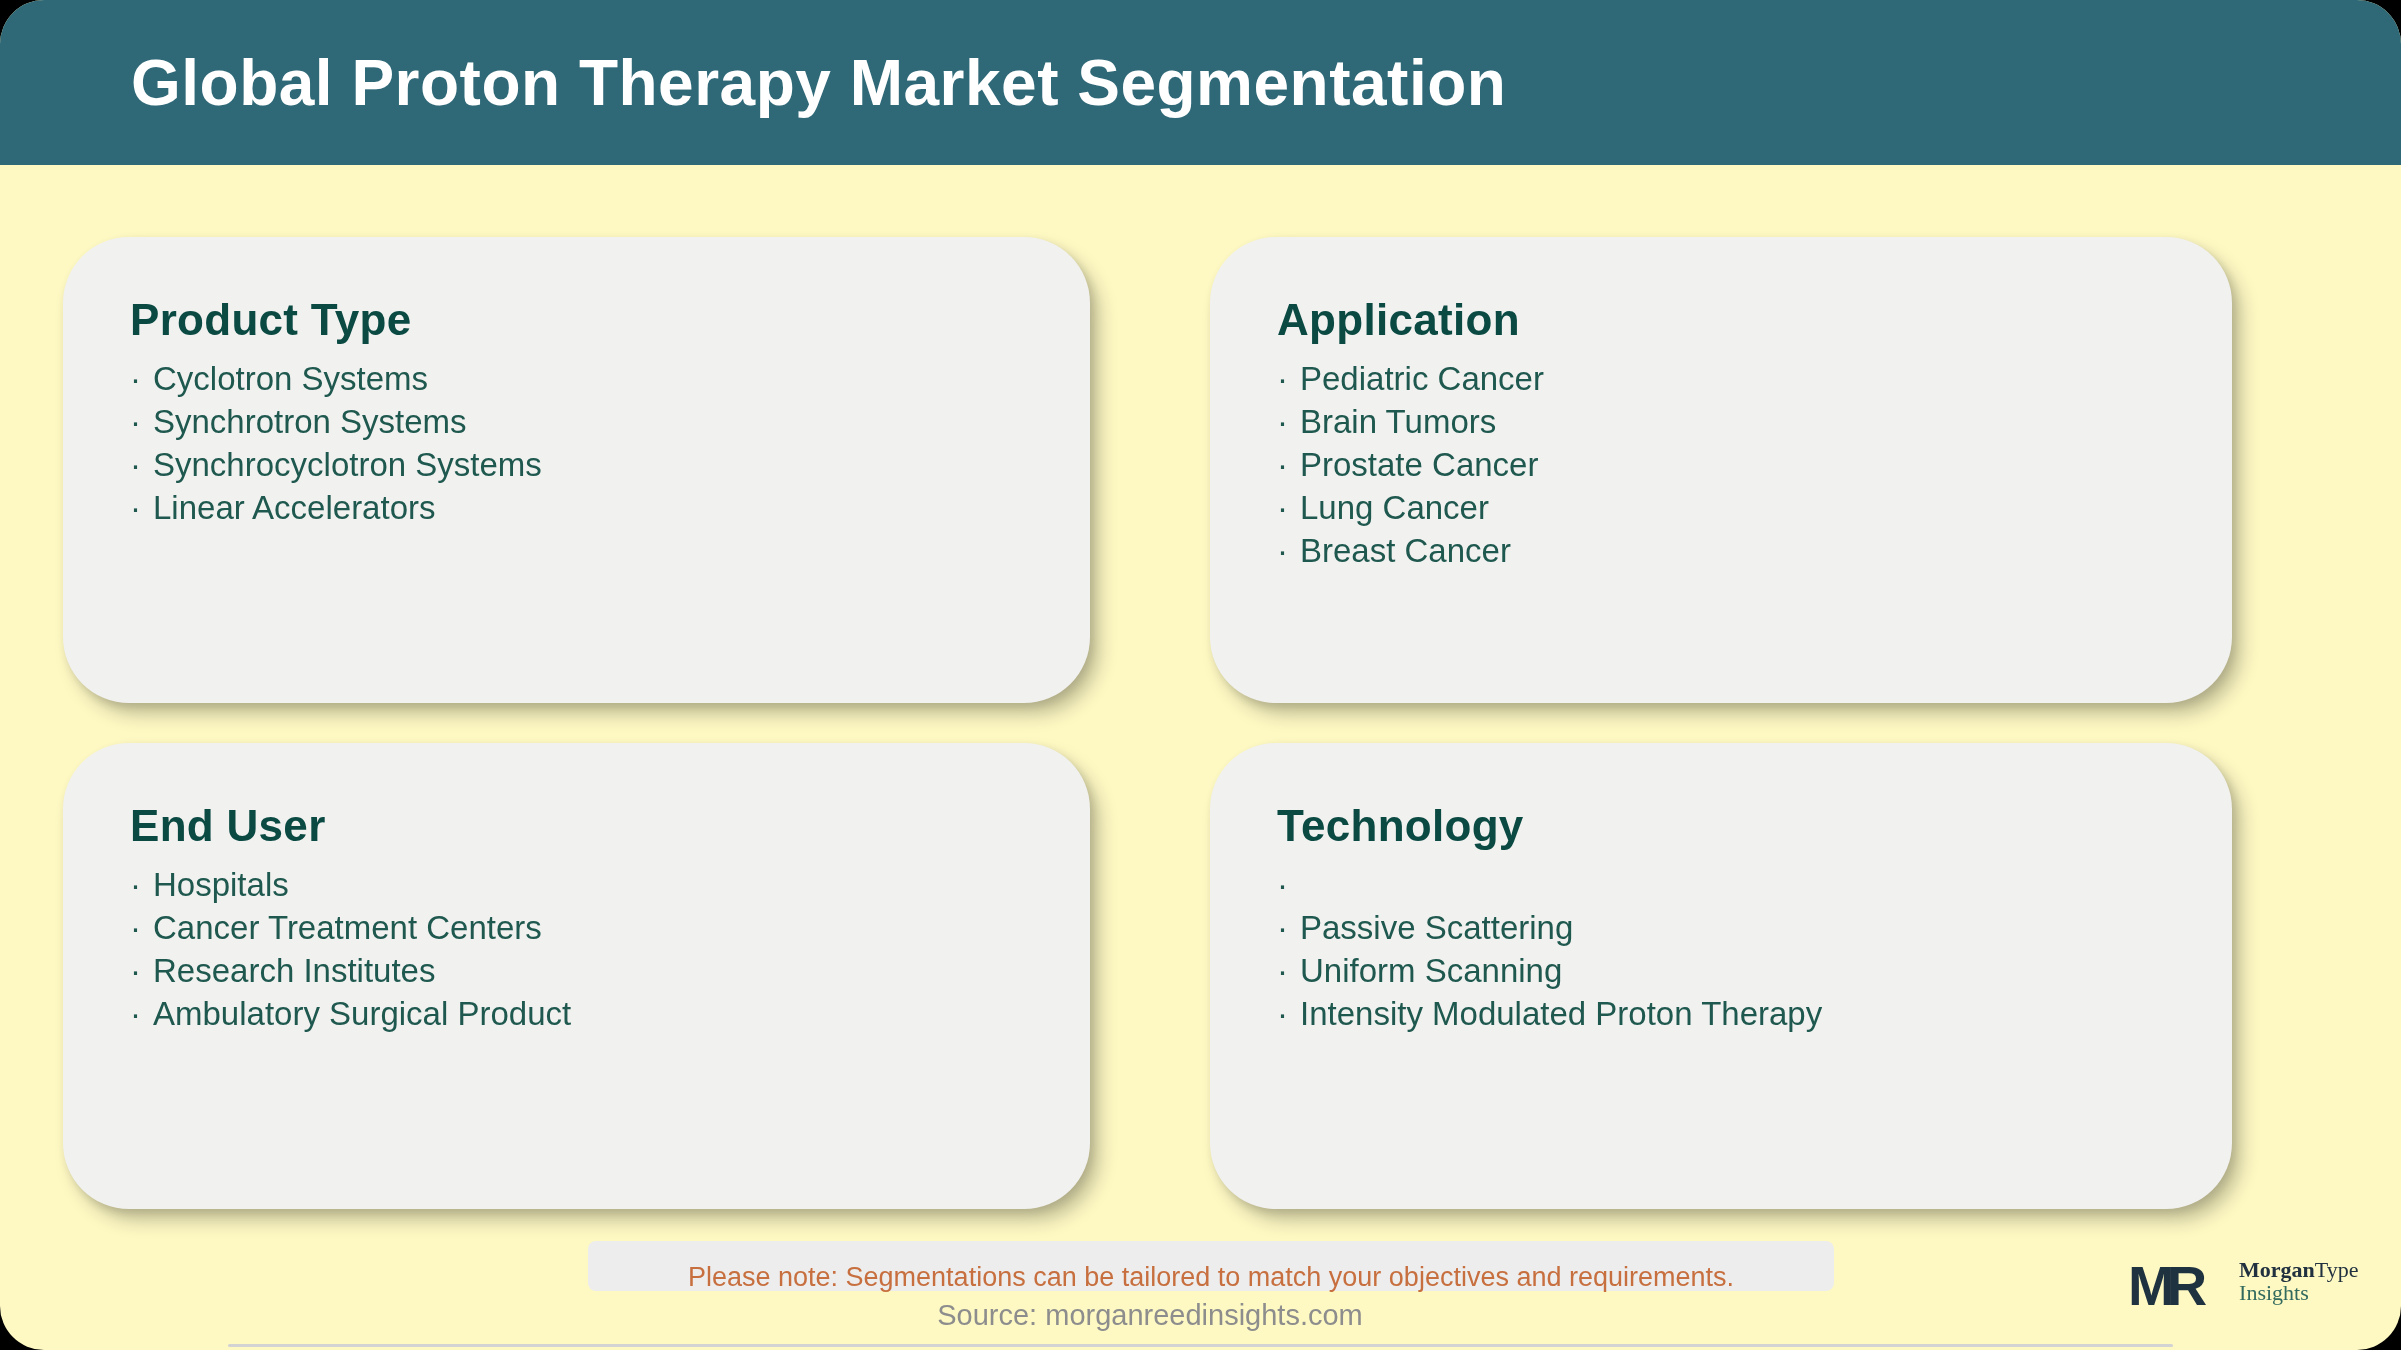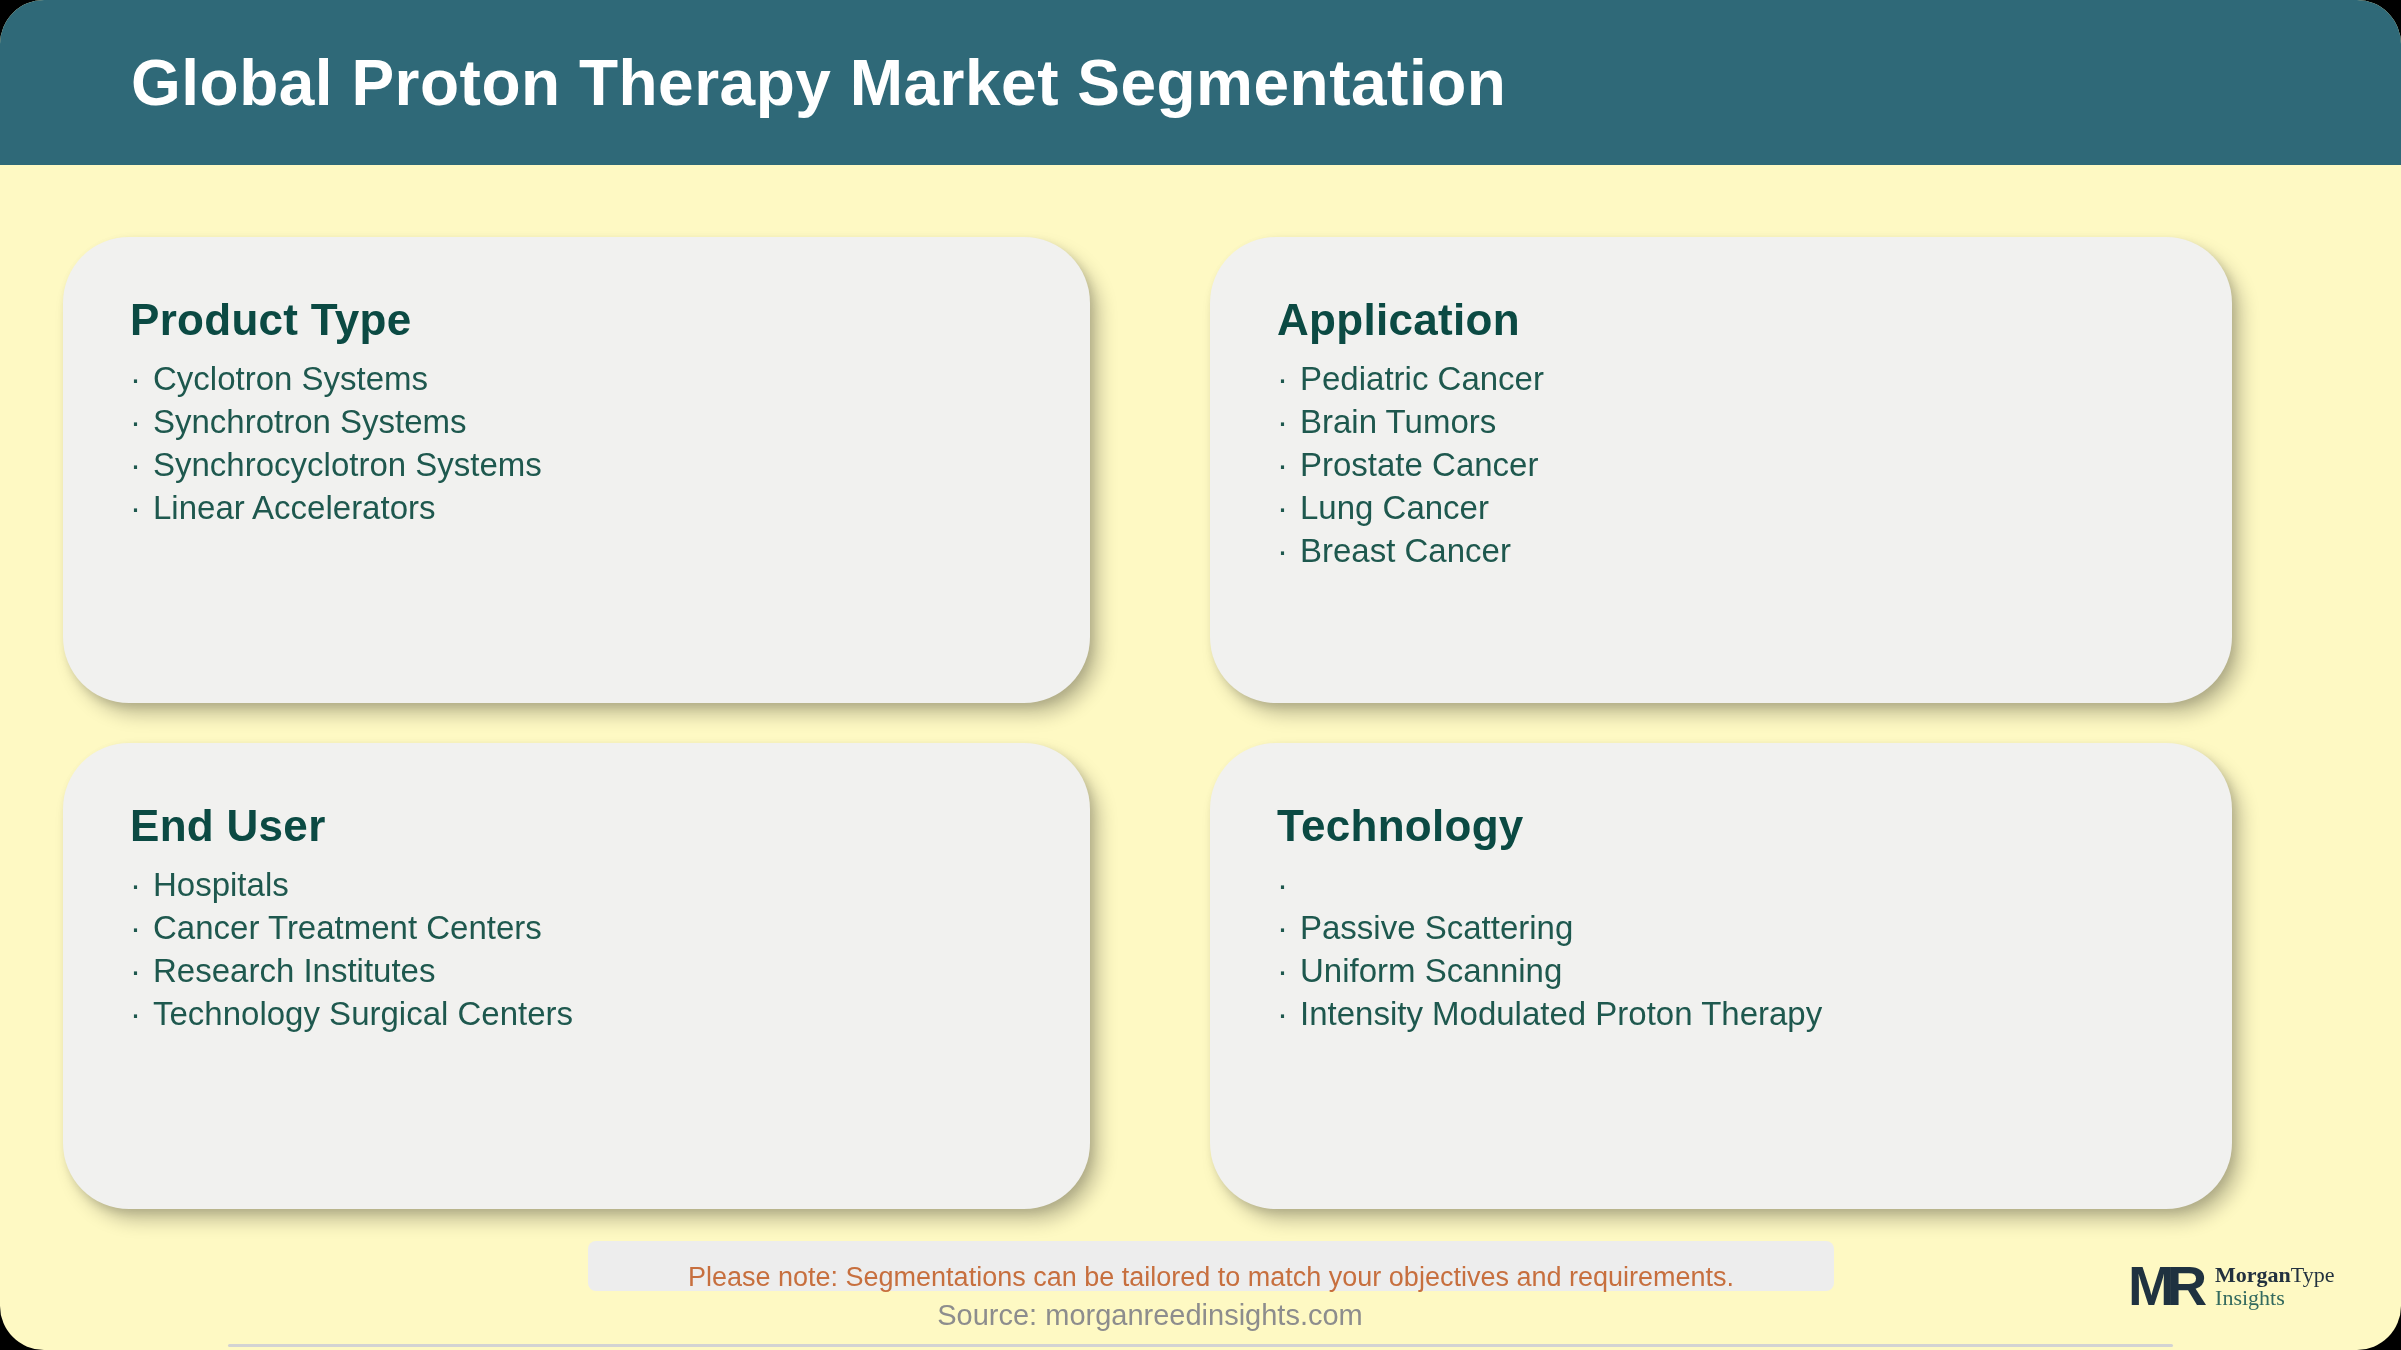--- a/index.html
+++ b/index.html
@@ -72,21 +72,21 @@
     color: #8d8d8d; font-size: 29px;
   }
   .bottom-line {
     position: absolute;
     left: 228px; right: 228px; bottom: 3px;
     height: 3px; background: #d3d3d3; border-radius: 2px;
   }
   .brand {
     position: absolute;
     left: 2128px; top: 1258px;
-    display: flex; align-items: center;
+    display: flex;  gap: 24px;
   }
   .brand .monogram {
     font-weight: 800;
     font-size: 56px;
     letter-spacing: -8px;
     color: #1f3240;
     line-height: 1;
     padding-right: 16px;
     font-family: "Liberation Sans", sans-serif;
   }
@@ -167,21 +167,21 @@
           <li>
             <span class="bullet">·</span>
             <span>Cancer Treatment Centers</span>
           </li>
           <li>
             <span class="bullet">·</span>
             <span>Research Institutes</span>
           </li>
           <li>
             <span class="bullet">·</span>
-            <span>Technology Surgical Centers</span>
+            <span>Ambulatory Surgical Product</span>
           </li>
         </ul>
     </div>
 
     <div class="card card-technology">
       <h2>Technology</h2>
       <ul>
           <li>
             <span class="bullet">·</span>
           </li>

